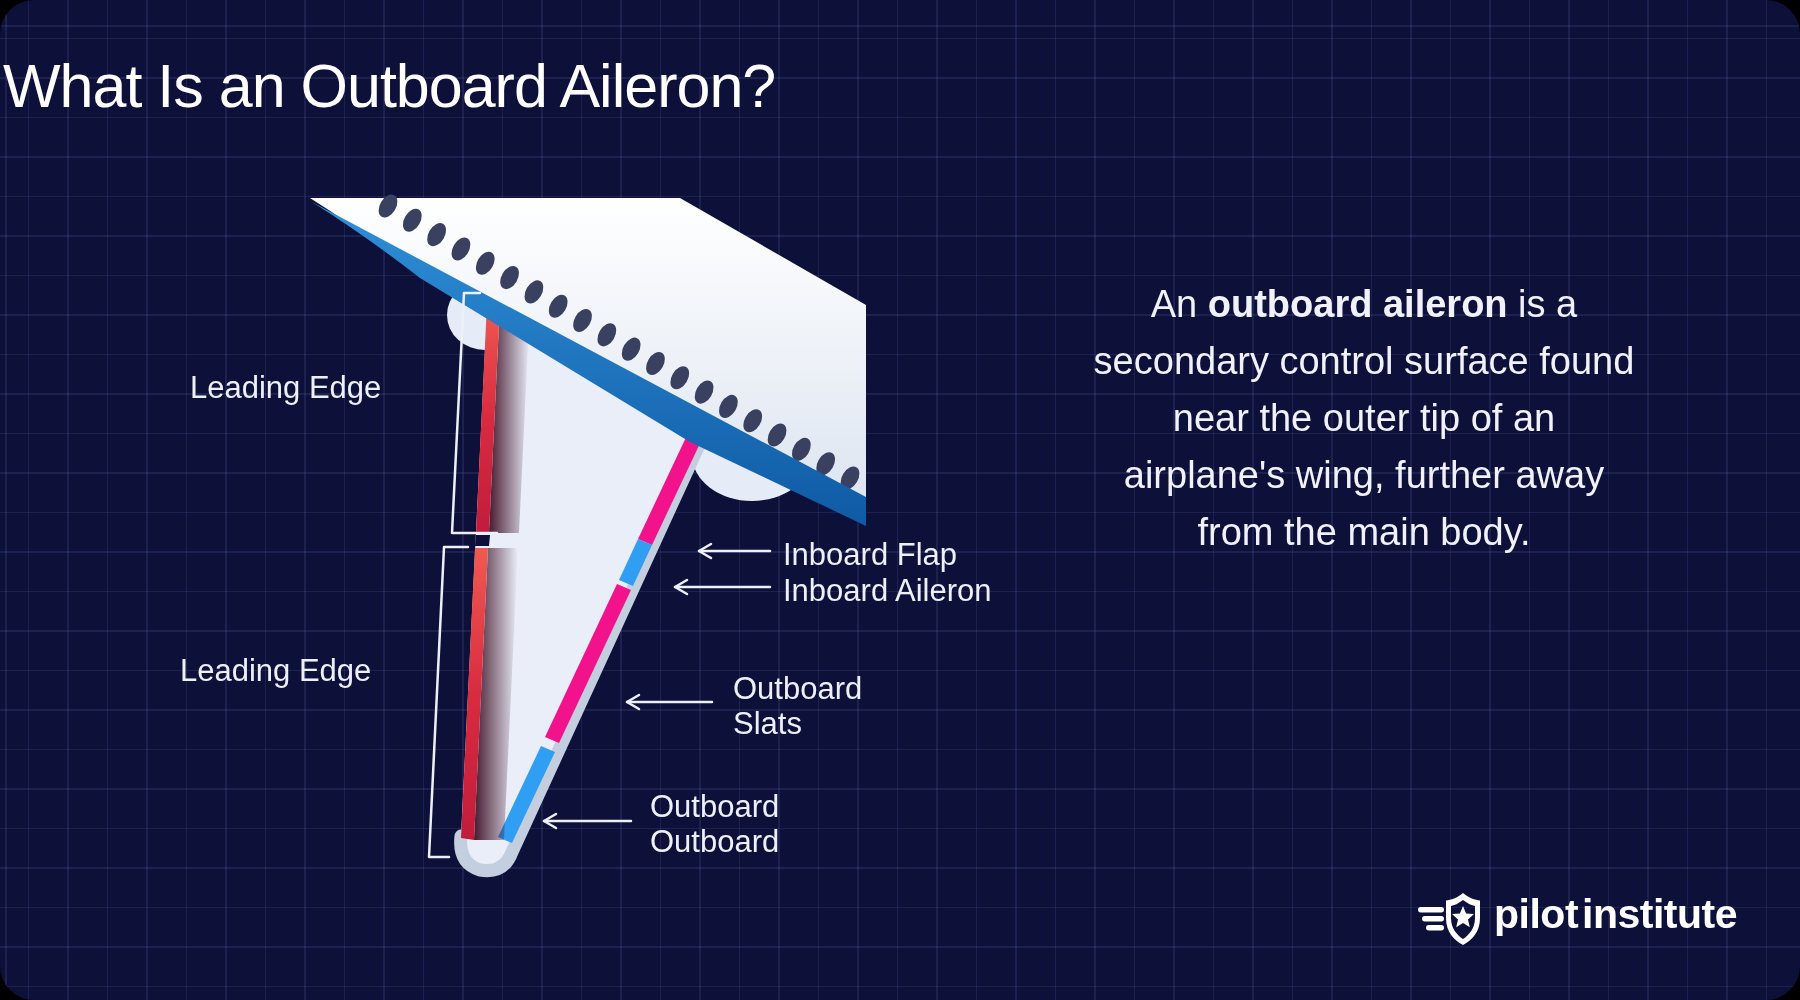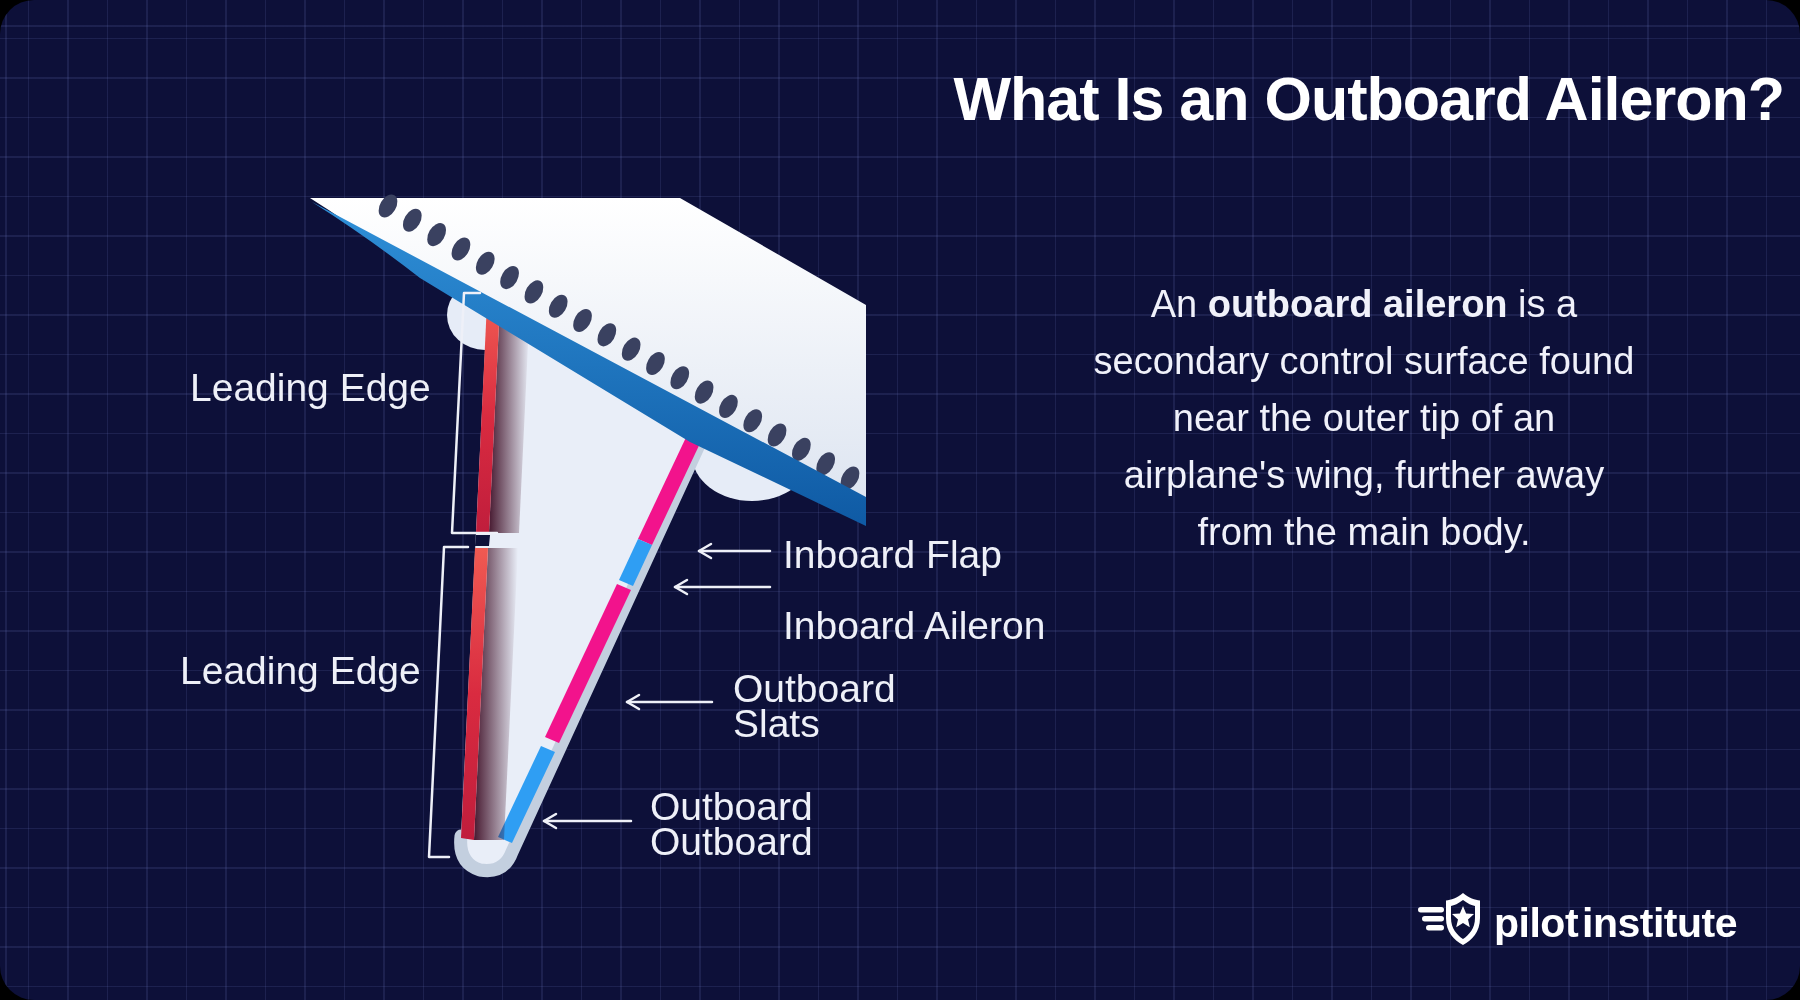--- a/index.html
+++ b/index.html
@@ -3,29 +3,29 @@
 <meta charset="utf-8">
 <style>
   html,body{margin:0;padding:0;background:#000;}
   body{width:1800px;height:1000px;position:relative;font-family:"Liberation Sans","DejaVu Sans",sans-serif;}
   .card{position:absolute;inset:0;background:var(--background,#0d1039);border-radius:34px;overflow:hidden;}
   .grid-overlay{position:absolute;inset:0;pointer-events:none;
     background-image:
       repeating-linear-gradient(to right, var(--grid-line,rgba(86,96,160,.25)) 0 1.5px, transparent 1.5px 39.5px),
       repeating-linear-gradient(to bottom, var(--grid-line,rgba(86,96,160,.25)) 0 1.5px, transparent 1.5px 39.5px);
     background-position:28px 0,0 38px;}
-  .title{position:absolute;left:0;right:0;top:48px;text-align:right;margin:16px;
-    color:var(--title-text,#fff);font-size:61px;font-weight:700;letter-spacing:-1px;}
+  .title{position:absolute;left:0;right:0;top:48px;text-align:left;margin:3px;
+    color:var(--title-text,#fff);font-size:61px;font-weight:400;letter-spacing:-1px;}
   svg.diagram{position:absolute;left:0;top:0;width:1800px;height:1000px;}
-  .dlabel{position:absolute;color:var(--label-text,#eef0f8);font-size:39px;line-height:35px;font-weight:400;white-space:nowrap;}
+  .dlabel{position:absolute;color:var(--label-text,#eef0f8);font-size:31px;line-height:35px;font-weight:400;white-space:nowrap;}
   .para{position:absolute;left:1090px;margin:0;color:var(--body-text,#f0f1fa);font-size:38px;line-height:57px;font-weight:400;}
   .para b{font-weight:700;}
   #p1{top:276px;width:548px;text-align:center;}
   #p2{top:592px;width:608px;}
-  .footer-logo{position:absolute;right:63px;top:891px;display:flex;align-items:flex-end;gap:10px;}
+  .footer-logo{position:absolute;right:63px;top:891px;display:flex;align-items:flex-start;gap:10px;}
   .brand{color:#fff;font-size:41px;font-weight:700;letter-spacing:-0.5px;display:flex;gap:4px;}
 </style>
 </head>
 <body>
 
 <div class="card">
   <div class="grid-overlay"></div>
 
   <h1 class="title">What Is an Outboard Aileron?</h1>
 
@@ -115,21 +115,21 @@
     </g>
   </svg>
 
   <div class="dlabel" style="left:190px;top:370px;">
     <div>Leading Edge</div>
   </div>
   <div class="dlabel" style="left:180px;top:653px;">
     <div>Leading Edge</div>
   </div>
   <div class="dlabel" style="left:783px;top:537px;">Inboard Flap</div>
-  <div class="dlabel" style="left:783px;top:573px;margin-top:35px;">Inboard Aileron</div>
+  <div class="dlabel" style="left:783px;top:573px;">Inboard Aileron</div>
   <div class="dlabel" style="left:733px;top:671px;">
     <div>Outboard</div>
     <div>Slats</div>
   </div>
   <div class="dlabel" style="left:650px;top:789px;">
     <div>Outboard</div>
     <div>Outboard</div>
   </div>
 
   <p class="para" id="p1"><span>An </span><b>outboard aileron</b><span> is a secondary control surface found near the outer tip of an airplane's wing, further away from the main body.</span></p>

